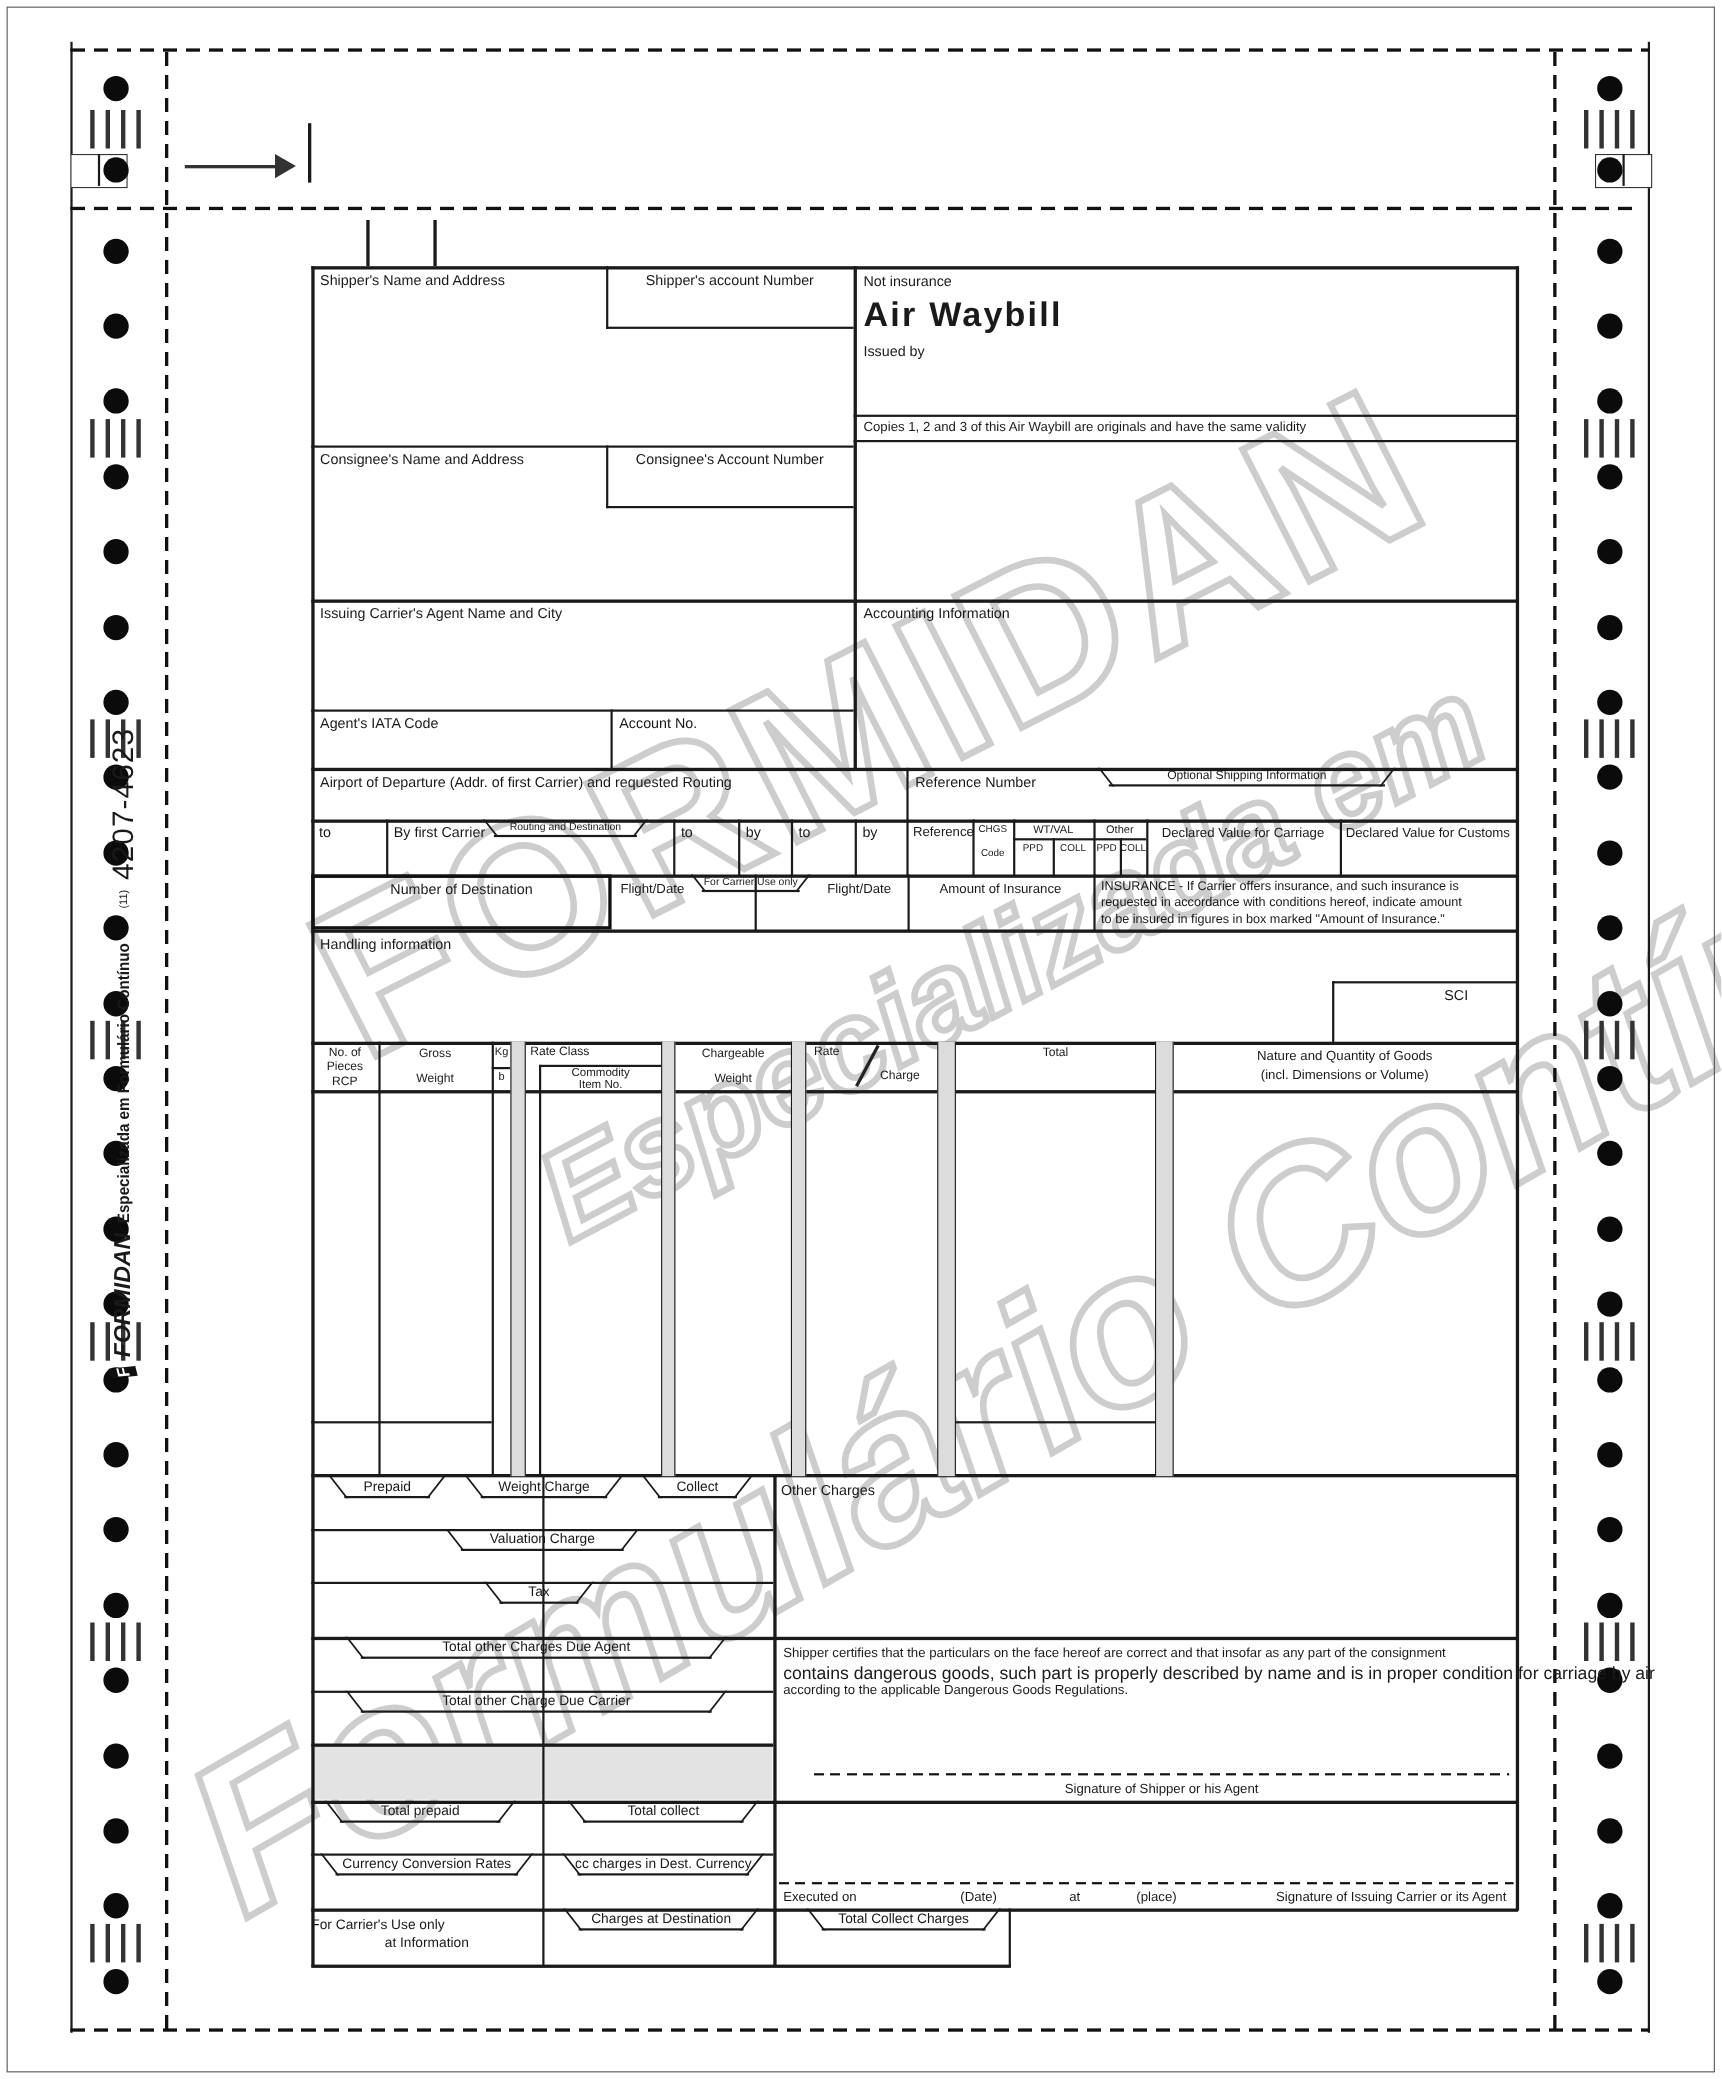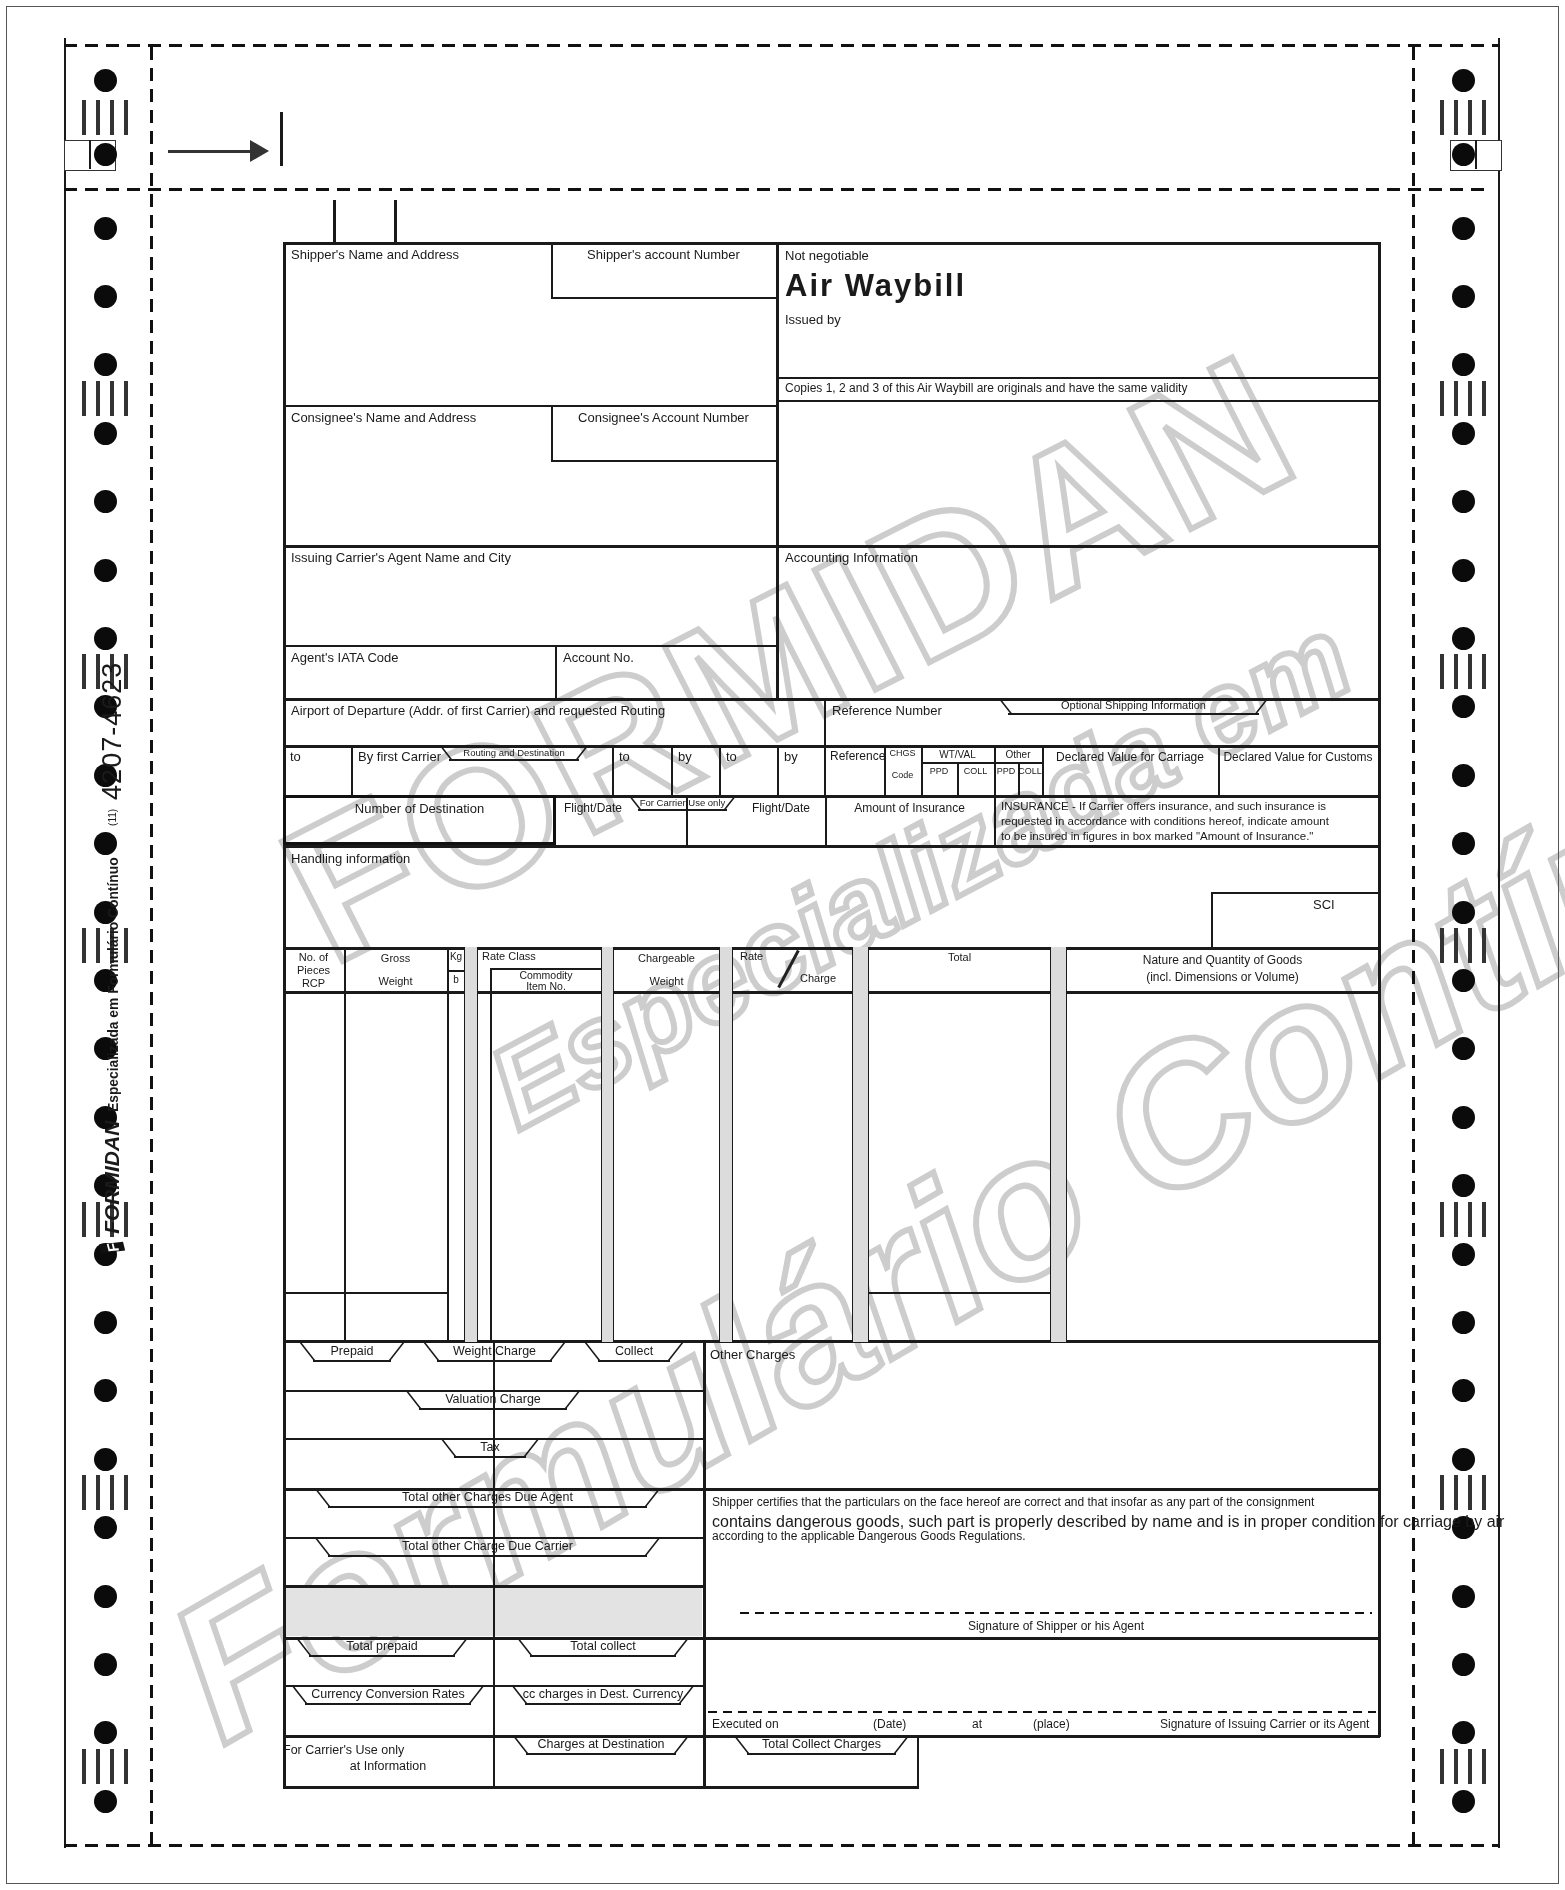--- a/index.html
+++ b/index.html
@@ -282,21 +282,21 @@
     <div class="gray" style="left:852px;top:947px;width:17px;height:395px"></div>
     <div class="gray" style="left:1050px;top:947px;width:17px;height:395px"></div>
   </div>
   <div class="grayrow" style="left:285px;top:1587px;width:417px;height:49px"></div>
 
   <div class="lbl" style="left:291px;top:247px">Shipper's Name and Address</div>
   <div class="lbl" style="left:551px;top:247px;width:225px;text-align:center">Shipper's account Number</div>
   <div class="lbl" style="left:291px;top:410px">Consignee's Name and Address</div>
   <div class="lbl" style="left:551px;top:410px;width:225px;text-align:center">Consignee's Account Number</div>
 
-  <div class="lbl" style="left:785px;top:248px">Not negotiable</div>
+  <div class="lbl" style="left:785px;top:248px">Not insurance</div>
   <div class="lbl title" style="left:785px;top:267px">Air Waybill</div>
   <div class="lbl" style="left:785px;top:312px">Issued by</div>
   <div class="lbl sm" style="left:785px;top:381px;font-size:12px">Copies 1, 2 and 3 of this Air Waybill are originals and have the same validity</div>
 
   <div class="lbl" style="left:785px;top:550px">Accounting Information</div>
   <div class="lbl" style="left:291px;top:550px">Issuing Carrier's Agent Name and City</div>
   <div class="lbl" style="left:291px;top:650px">Agent's IATA Code</div>
   <div class="lbl" style="left:563px;top:650px">Account No.</div>
 
   <div class="lbl" style="left:291px;top:703px">Airport of Departure (Addr. of first Carrier) and requested Routing</div>

